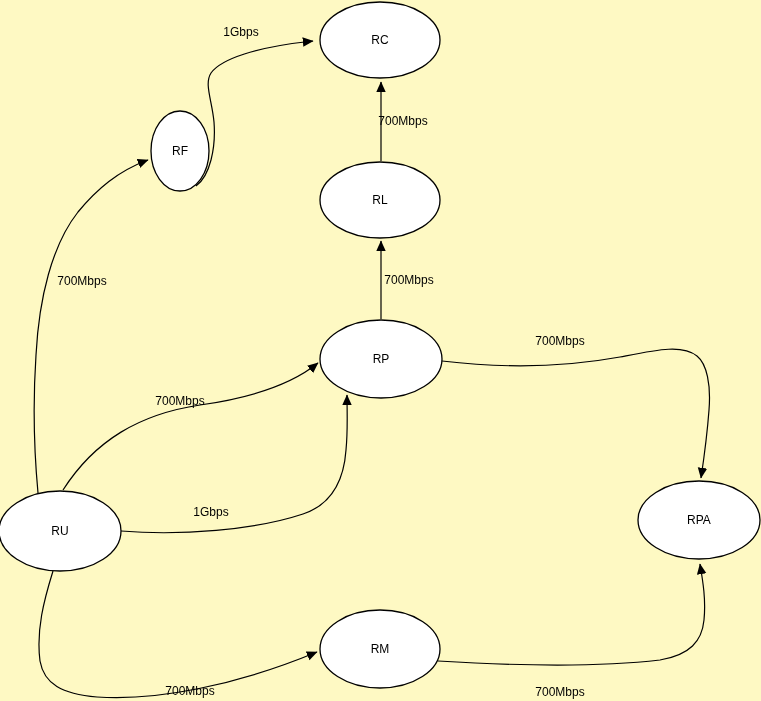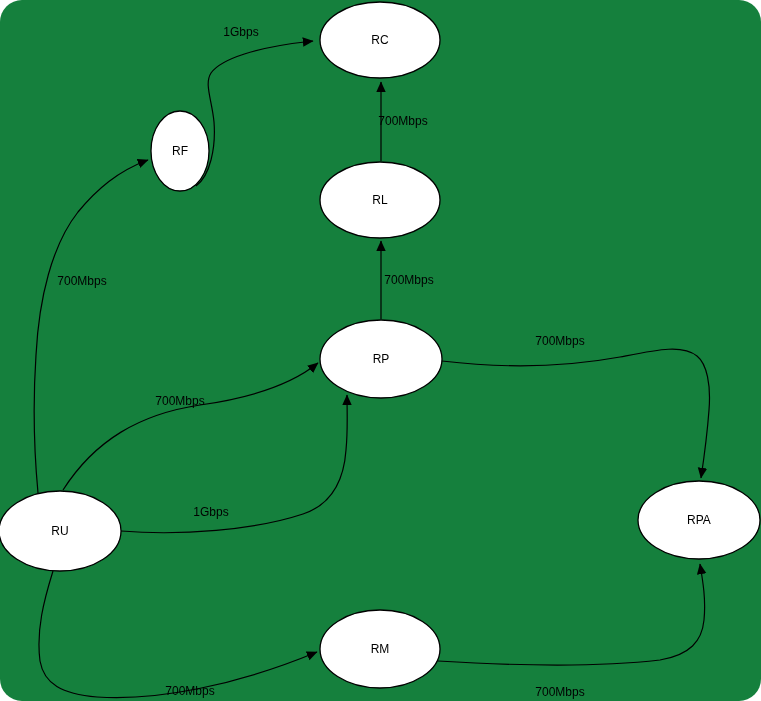--- a/index.html
+++ b/index.html
@@ -4,24 +4,23 @@
 <style>
   html, body {
     margin: 0;
     padding: 0;
     background: #ffffff;
   }
   .canvas {
     position: relative;
     width: 761px;
     height: 701px;
-    background: #15803d;
+    background: #fef9c3;
     font-family: "Liberation Sans", sans-serif;
     overflow: hidden;
-    border-radius: 22px;
   }
   svg {
     display: block;
   }
   .node-shape {
     fill: #ffffff;
     stroke: #000000;
     stroke-width: 1.3;
   }
   .edge-line {

